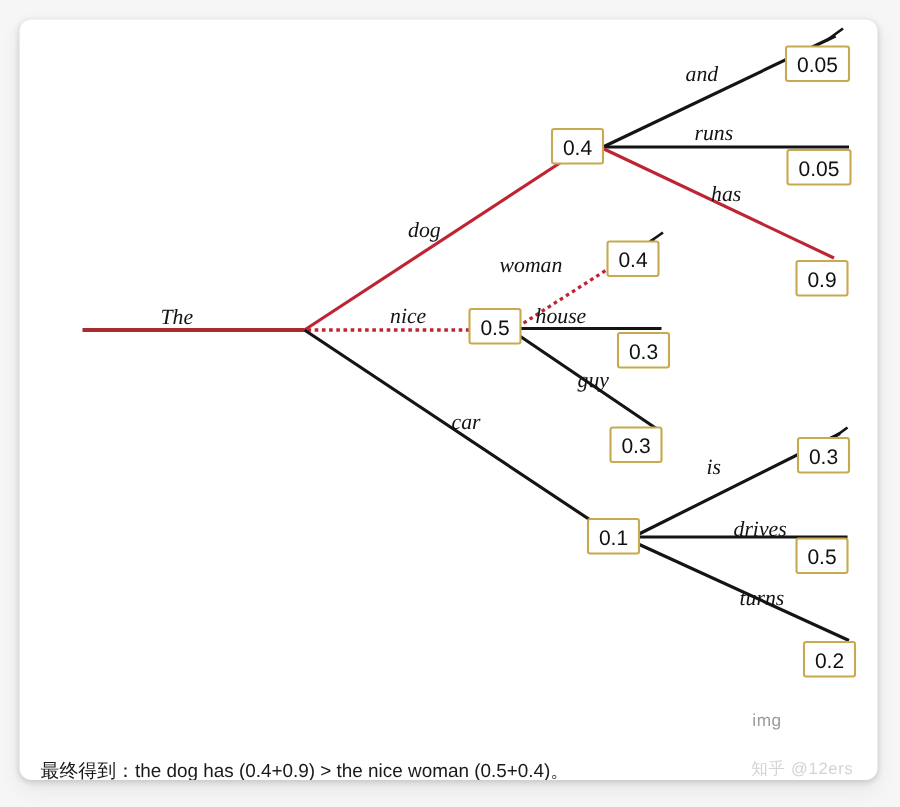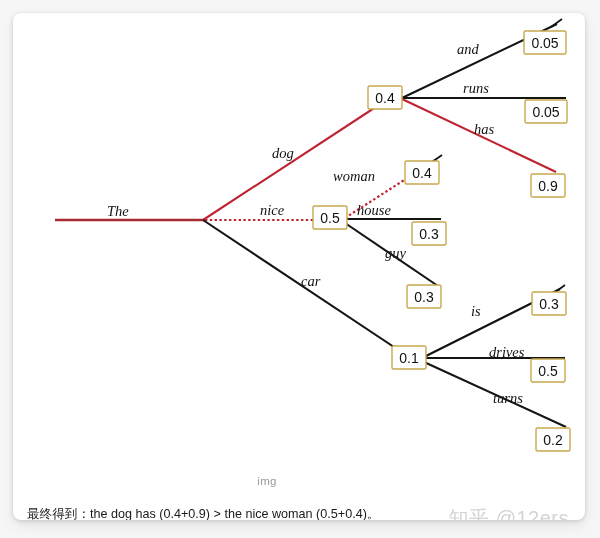--- a/index.html
+++ b/index.html
@@ -50,40 +50,40 @@
   .vbox-text{
     font-family:"Liberation Sans","DejaVu Sans",sans-serif;
     font-size:14px;
     fill:#111111;
     text-anchor:middle;
   }
   #imgph{
     position:absolute;
     left:0; top:462px;
     width:508px;
-    text-align:center;
+    text-align:right;
     font-size:11.5px;
     color:#9a9a9a;
     letter-spacing:.3px;
   }
   #caption{
     position:absolute;
     left:14px;
     top:493px;
     width:572px;
     font-size:12.6px;
     color:#1a1a1a;
     white-space:nowrap;
   }
   #caption .cn{ font-weight:normal; }
   #watermark{
     position:absolute;
     right:16px;
     top:492px;
-    font-size:20px;
+    font-size:11px;
     color:#d3d3d3;
     letter-spacing:.5px;
     user-select:none;
     pointer-events:none;
   }
 </style>
 </head>
 <body>
 
 <div id="card">

